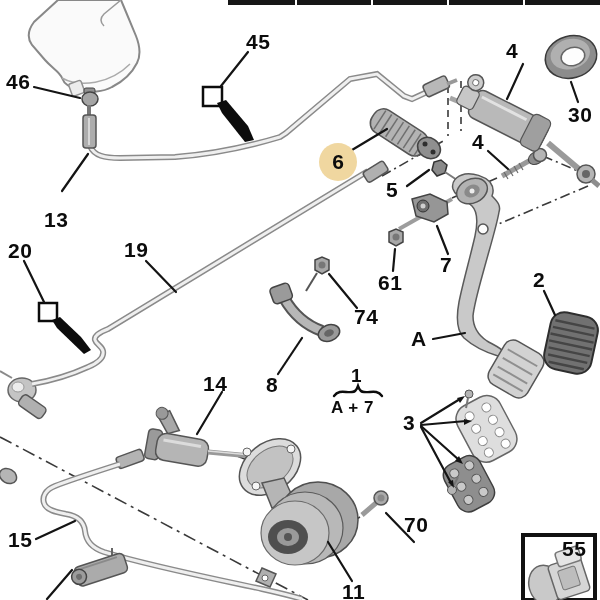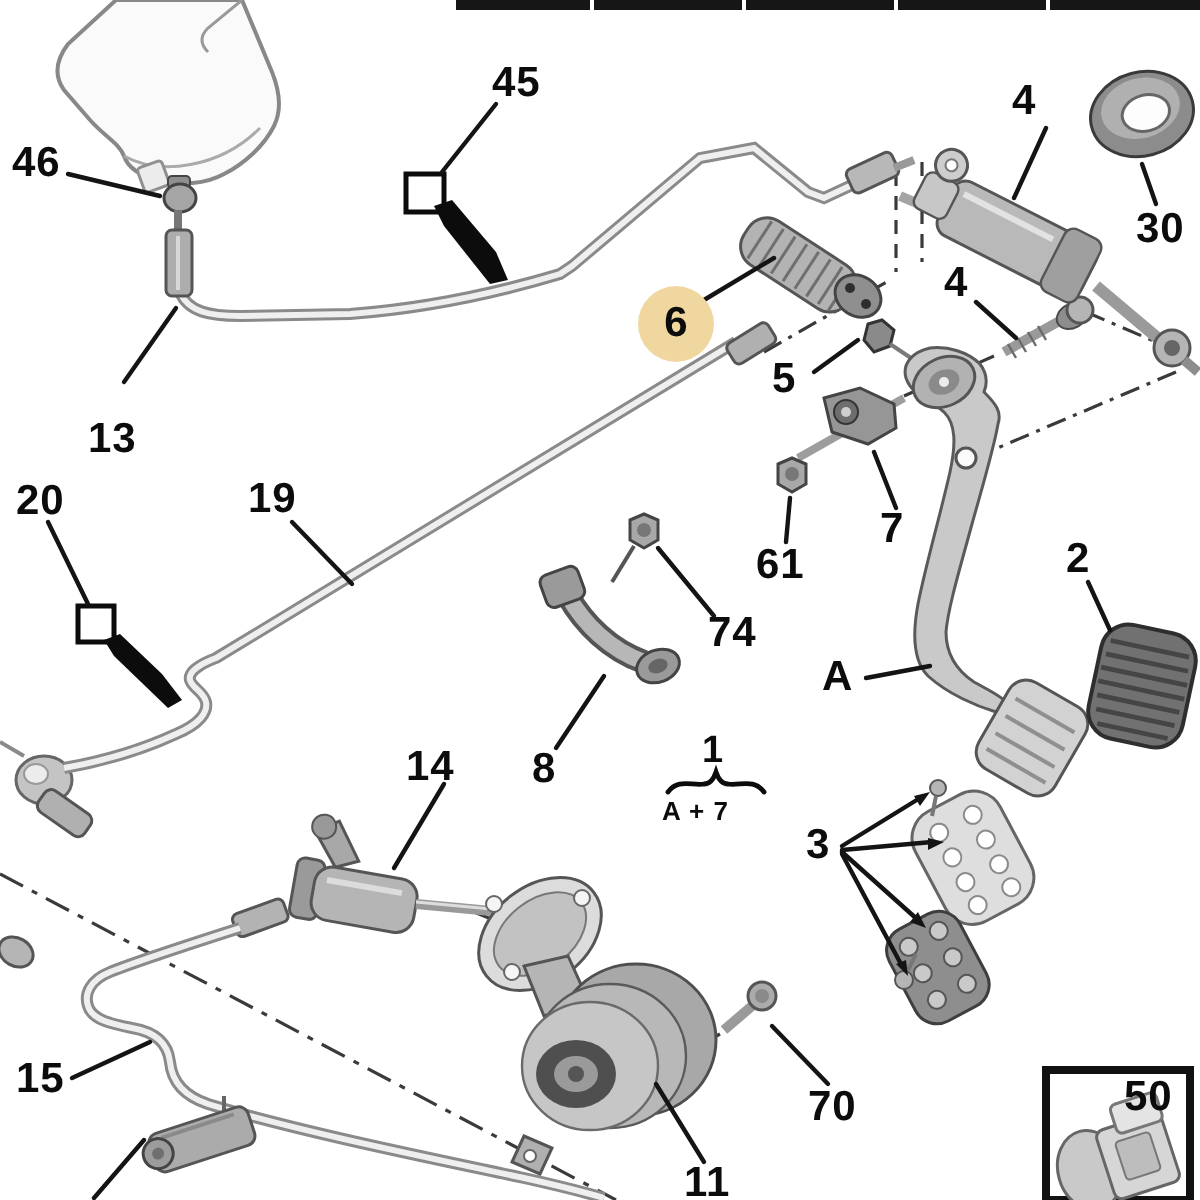--- a/index.html
+++ b/index.html
@@ -1,21 +1,21 @@
 <!DOCTYPE html>
 <html><head>
 <meta charset="utf-8">
 <style>
   html,body{margin:0;padding:0;background:#fff;}
   #stage{position:relative;width:600px;height:600px;background:#ffffff;overflow:hidden;
          font-family:"Liberation Sans",sans-serif;}
   #art{position:absolute;left:0;top:0;}
   .lbl{position:absolute;font-weight:bold;font-size:21px;color:#0c0c0c;line-height:1;
        letter-spacing:.5px;white-space:nowrap;}
-  .lbl.small{font-size:13px;}
+  .lbl.small{font-size:17px;}
   .lbl.mid{font-size:19px;}
   .hl-num{position:absolute;width:38px;height:38px;display:flex;align-items:center;
           justify-content:center;font-weight:bold;font-size:21px;color:#0c0c0c;}
 </style>
 </head>
 <body>
 
 <div id="stage">
 
 <svg id="art" width="600" height="600" viewBox="0 0 600 600">
@@ -333,18 +333,18 @@
 <div class="lbl" style="left:378px;top:272px">61</div>
 <div class="lbl" style="left:440px;top:254px">7</div>
 <div class="lbl" style="left:354px;top:306px">74</div>
 <div class="lbl" style="left:411px;top:328px">A</div>
 <div class="lbl" style="left:533px;top:269px">2</div>
 <div class="lbl" style="left:266px;top:374px">8</div>
 <div class="lbl" style="left:203px;top:373px">14</div>
 <div class="lbl mid" style="left:351px;top:366px">1</div>
 <div class="lbl small" style="left:331px;top:399px">A + 7</div>
 <div class="lbl" style="left:403px;top:412px">3</div>
-<div class="lbl" style="left:404px;top:543px">70</div>
+<div class="lbl" style="left:404px;top:514px">70</div>
 <div class="lbl" style="left:342px;top:581px">11</div>
 <div class="lbl" style="left:8px;top:529px">15</div>
-<div class="lbl" style="left:562px;top:538px">50</div>
+<div class="lbl" style="left:562px;top:538px">55</div>
 
 </div>
 
 </body></html>

